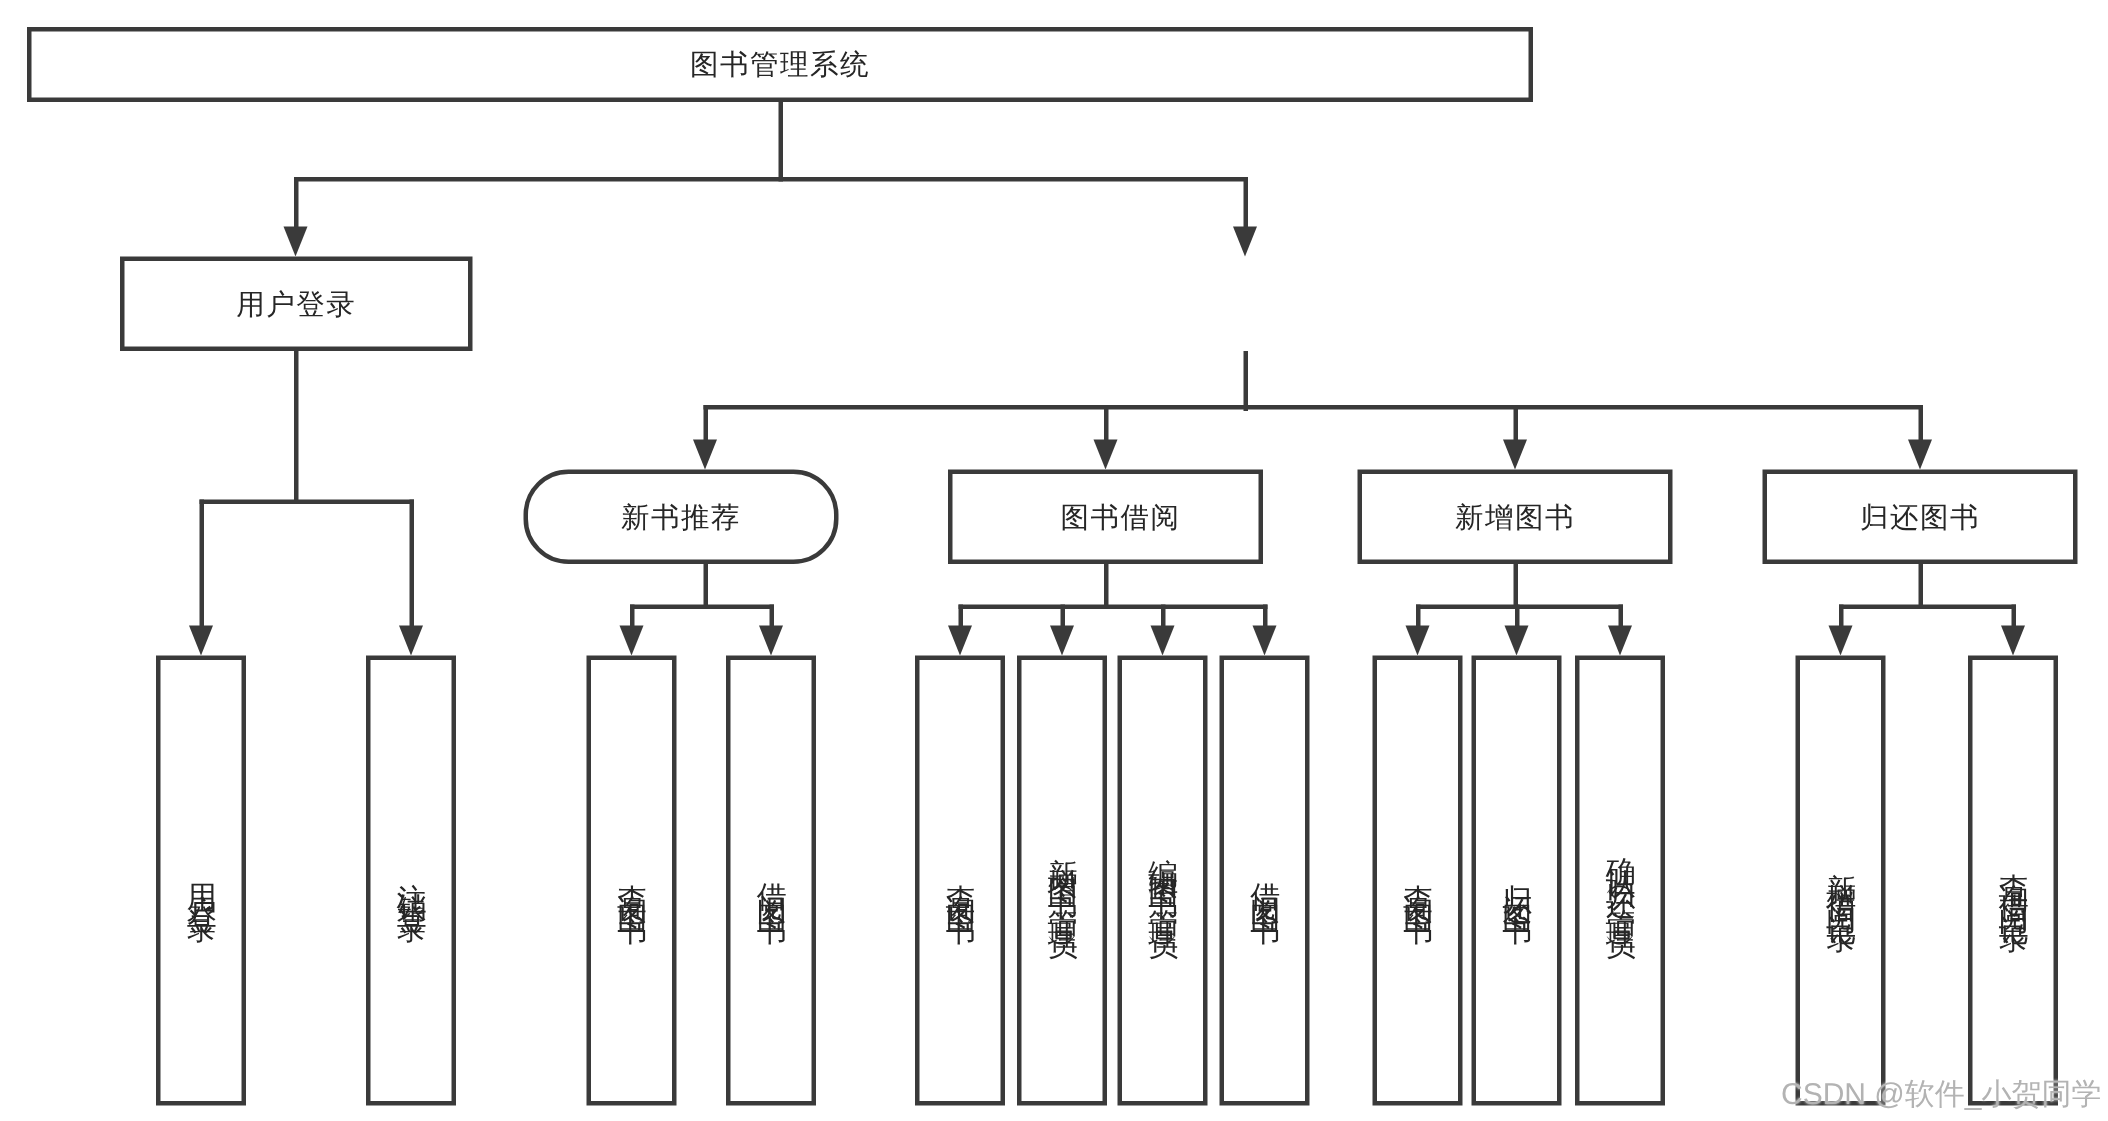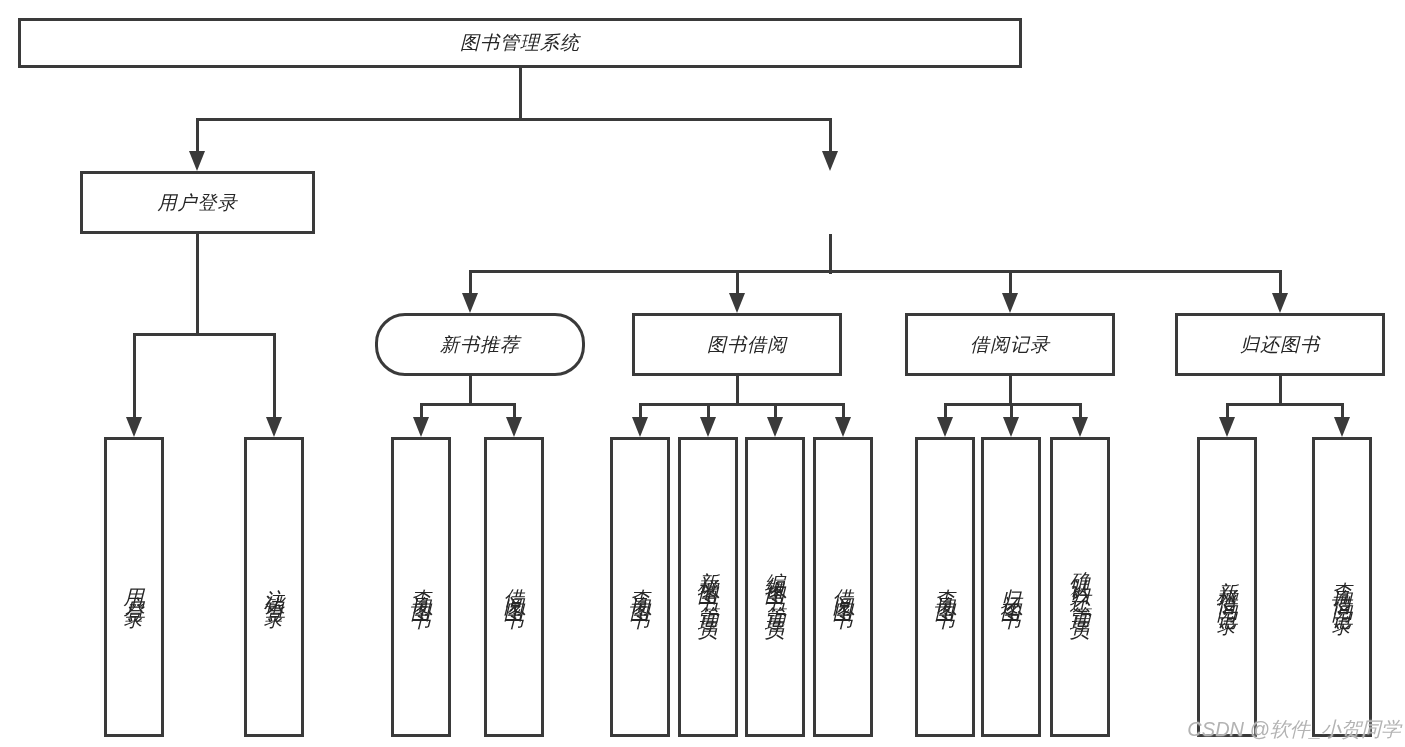--- a/index.html
+++ b/index.html
@@ -3,21 +3,20 @@
 <meta charset="utf-8">
 <style>
   html, body { margin: 0; padding: 0; background: #ffffff; }
   #canvas {
     position: relative;
     width: 1405px;
     height: 747px;
     background: #ffffff;
     font-family: "Liberation Sans", "DejaVu Sans", sans-serif;
     overflow: hidden;
-    font-style: italic;
   }
   
   .hbox {
     position: absolute;
     box-sizing: border-box;
     border: 3px solid #3a3a3a;
     background: #ffffff;
     display: flex;
     align-items: center;
     justify-content: center;
@@ -83,30 +82,30 @@
 
   <div class="hbox" style="left:18px; top:18px; width:1004px; height:50px;">
     <span>图书管理系统</span>
   </div>
 
   <div class="hbox" style="left:80px; top:171px; width:235px; height:63px;">
     <span>用户登录</span>
   </div>
 
 
-  <div class="hbox" style="left:375px; top:313px; width:210px; height:63px;border-radius:30px;">
+  <div class="hbox" style="left:349px; top:313px; width:210px; height:63px;border-radius:30px;">
     <span>新书推荐</span>
   </div>
 
   <div class="hbox" style="left:632px; top:313px; width:210px; height:63px;padding-left:20px;">
     <span>图书借阅</span>
   </div>
 
   <div class="hbox" style="left:905px; top:313px; width:210px; height:63px;">
-    <span>借阅记录</span>
+    <span>新增图书</span>
   </div>
 
   <div class="hbox" style="left:1175px; top:313px; width:210px; height:63px;">
     <span>归还图书</span>
   </div>
 
   <div class="leaf" style="left:104px;">
     <span class="vtext">用户登录</span>
   </div>
   <div class="leaf" style="left:244px;">

